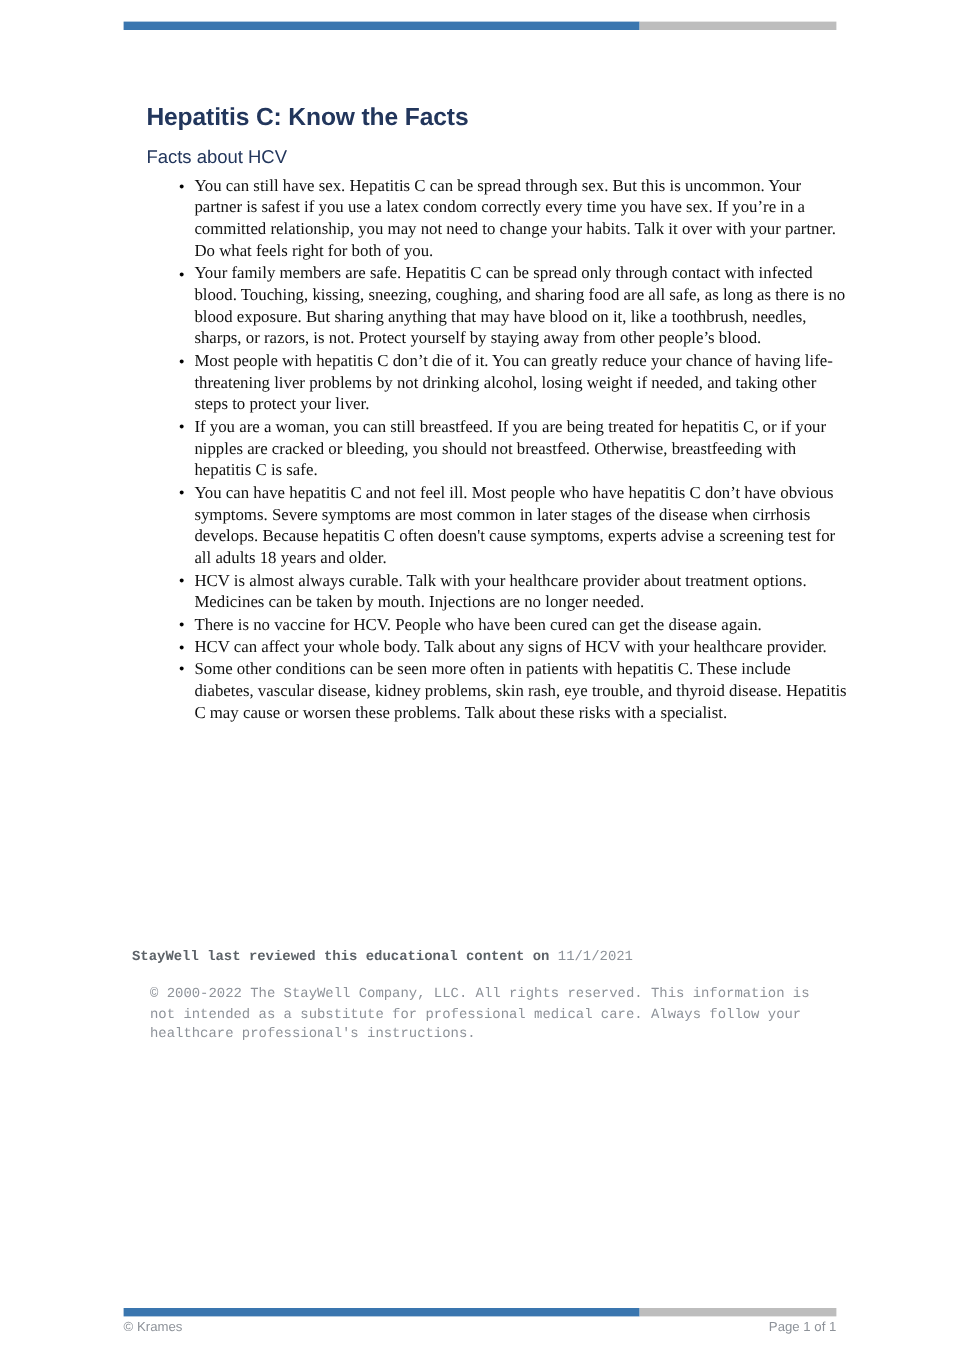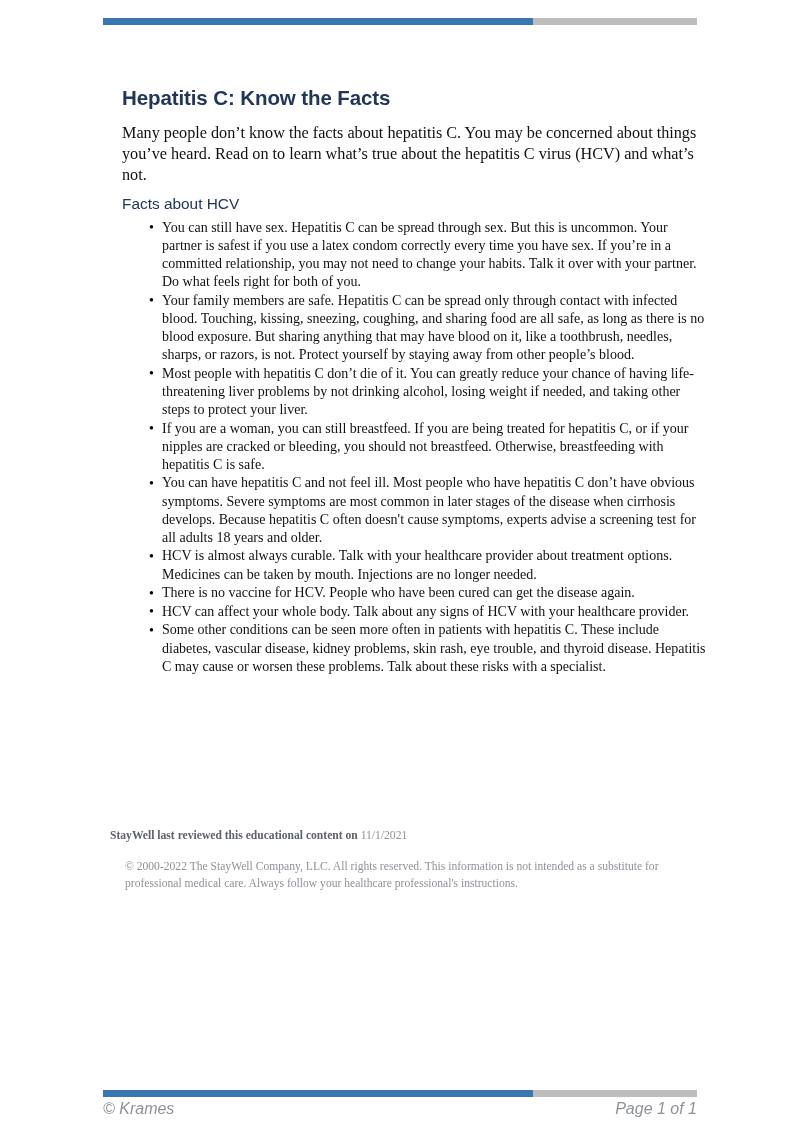--- a/index.html
+++ b/index.html
@@ -89,23 +89,23 @@
     top: -0.5px;
     font-size: 14px;
     line-height: 1.40;
     color: #000000;
   }
 
   
   .attribution {
     position: absolute;
     left: 110px;
-    top: 827px;
+    top: 789px;
     width: 586px;
-    font-family: Liberation Serif, serif;
+    font-family: Liberation Mono, monospace;
   }
   .reviewed-line {
     font-size: 11.6px;
     line-height: 1.5;
     color: #8d9299;
     margin: 0 0 6px 0;
   }
   .reviewed-line .reviewed-label {
     font-weight: bold;
     color: #5c6268;
@@ -124,38 +124,36 @@
   
   .page-footer {
     position: absolute;
     left: 103px;
     top: 1100px;
     width: 594px;
     display: flex;
     justify-content: space-between;
     align-items: baseline;
     font-family: "Liberation Sans", "DejaVu Sans", sans-serif;
-    font-style: italic;
-    font-size: 16px;
+    font-size: 11px;
     color: #8d9299;
   }
 </style>
 </head>
 <body>
 
 <div class="rule rule-top">
   <div class="rule-blue"></div>
   <div class="rule-gray"></div>
 </div>
 
 <div class="page">
 
   <h1 class="doc-title">Hepatitis C: Know the Facts</h1>
 
-  <p class="intro">Many people don’t know the facts about hepatitis C. You may be concerned about things you’ve heard. Read on to learn what’s true about the hepatitis C virus (HCV) and what’s not.</p>
 
   <h2 class="section-title">Facts about HCV</h2>
 
   <ul class="facts">
     <li>You can still have sex. Hepatitis C can be spread through sex. But this is uncommon. Your partner is safest if you use a latex condom correctly every time you have sex. If you’re in a committed relationship, you may not need to change your habits. Talk it over with your partner. Do what feels right for both of you.</li>
     <li>Your family members are safe. Hepatitis C can be spread only through contact with infected blood. Touching, kissing, sneezing, coughing, and sharing food are all safe, as long as there is no blood exposure. But sharing anything that may have blood on it, like a toothbrush, needles, sharps, or razors, is not. Protect yourself by staying away from other people’s blood.</li>
     <li>Most people with hepatitis C don’t die of it. You can greatly reduce your chance of having life-threatening liver problems by not drinking alcohol, losing weight if needed, and taking other steps to protect your liver.</li>
     <li>If you are a woman, you can still breastfeed. If you are being treated for hepatitis C, or if your nipples are cracked or bleeding, you should not breastfeed. Otherwise, breastfeeding with hepatitis C is safe.</li>
     <li>You can have hepatitis C and not feel ill. Most people who have hepatitis C don’t have obvious symptoms. Severe symptoms are most common in later stages of the disease when cirrhosis develops. Because hepatitis C often doesn't cause symptoms, experts advise a screening test for all adults 18 years and older.</li>
     <li>HCV is almost always curable. Talk with your healthcare provider about treatment options. Medicines can be taken by mouth. Injections are no longer needed.</li>

